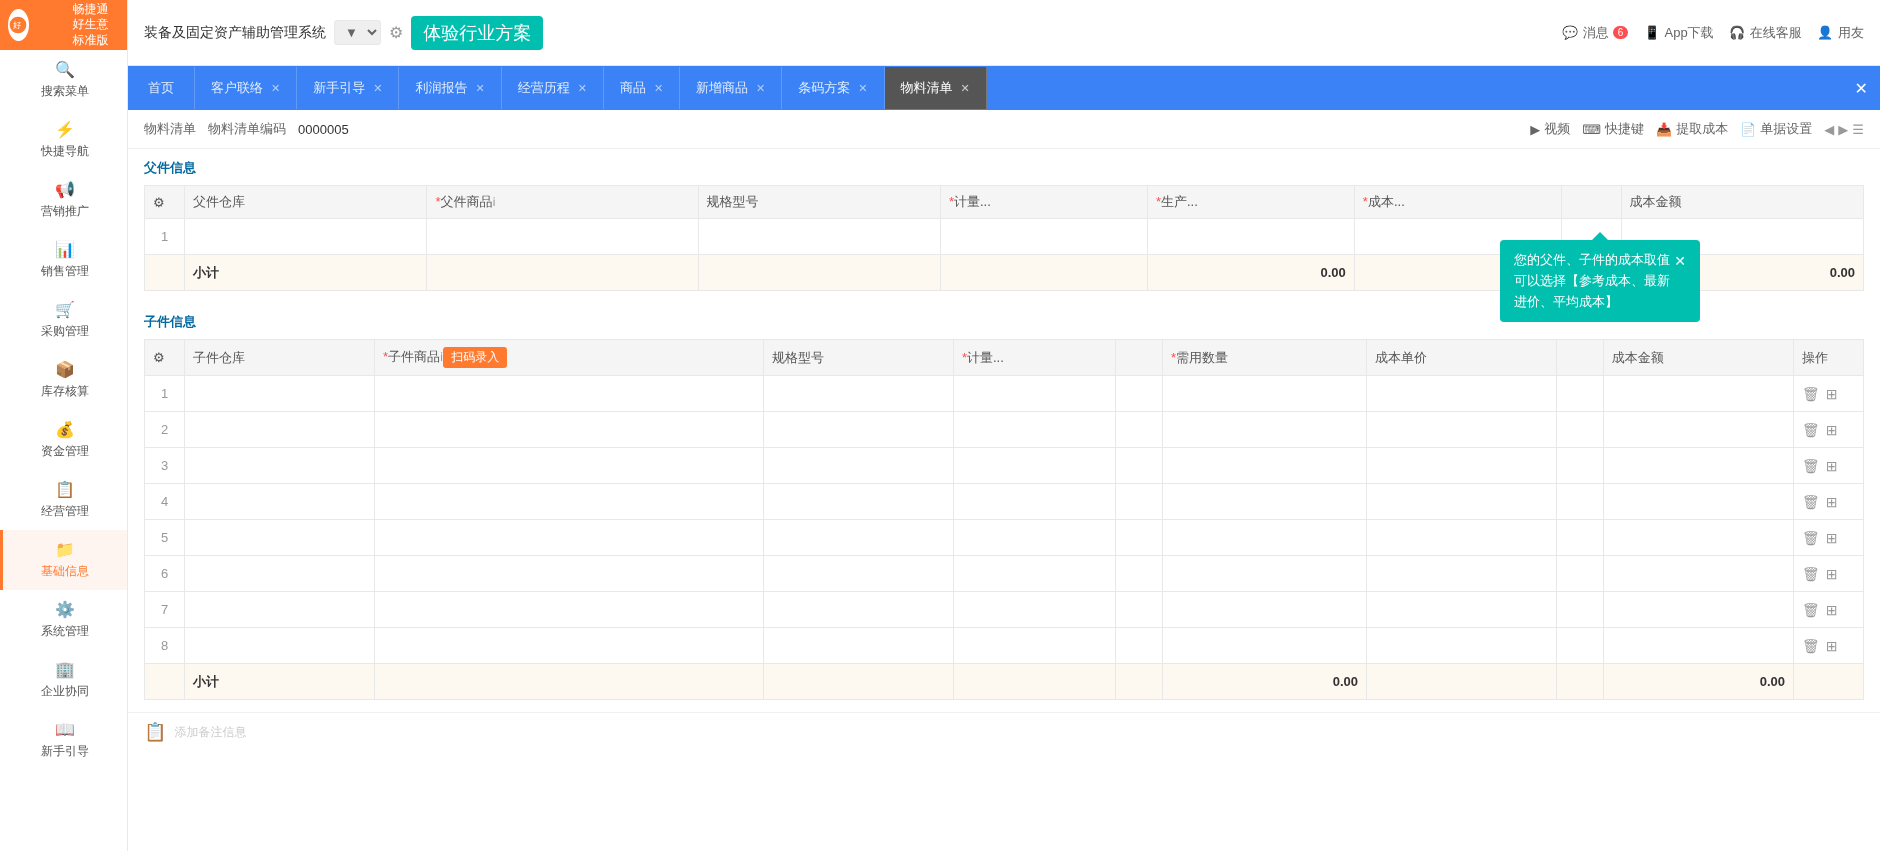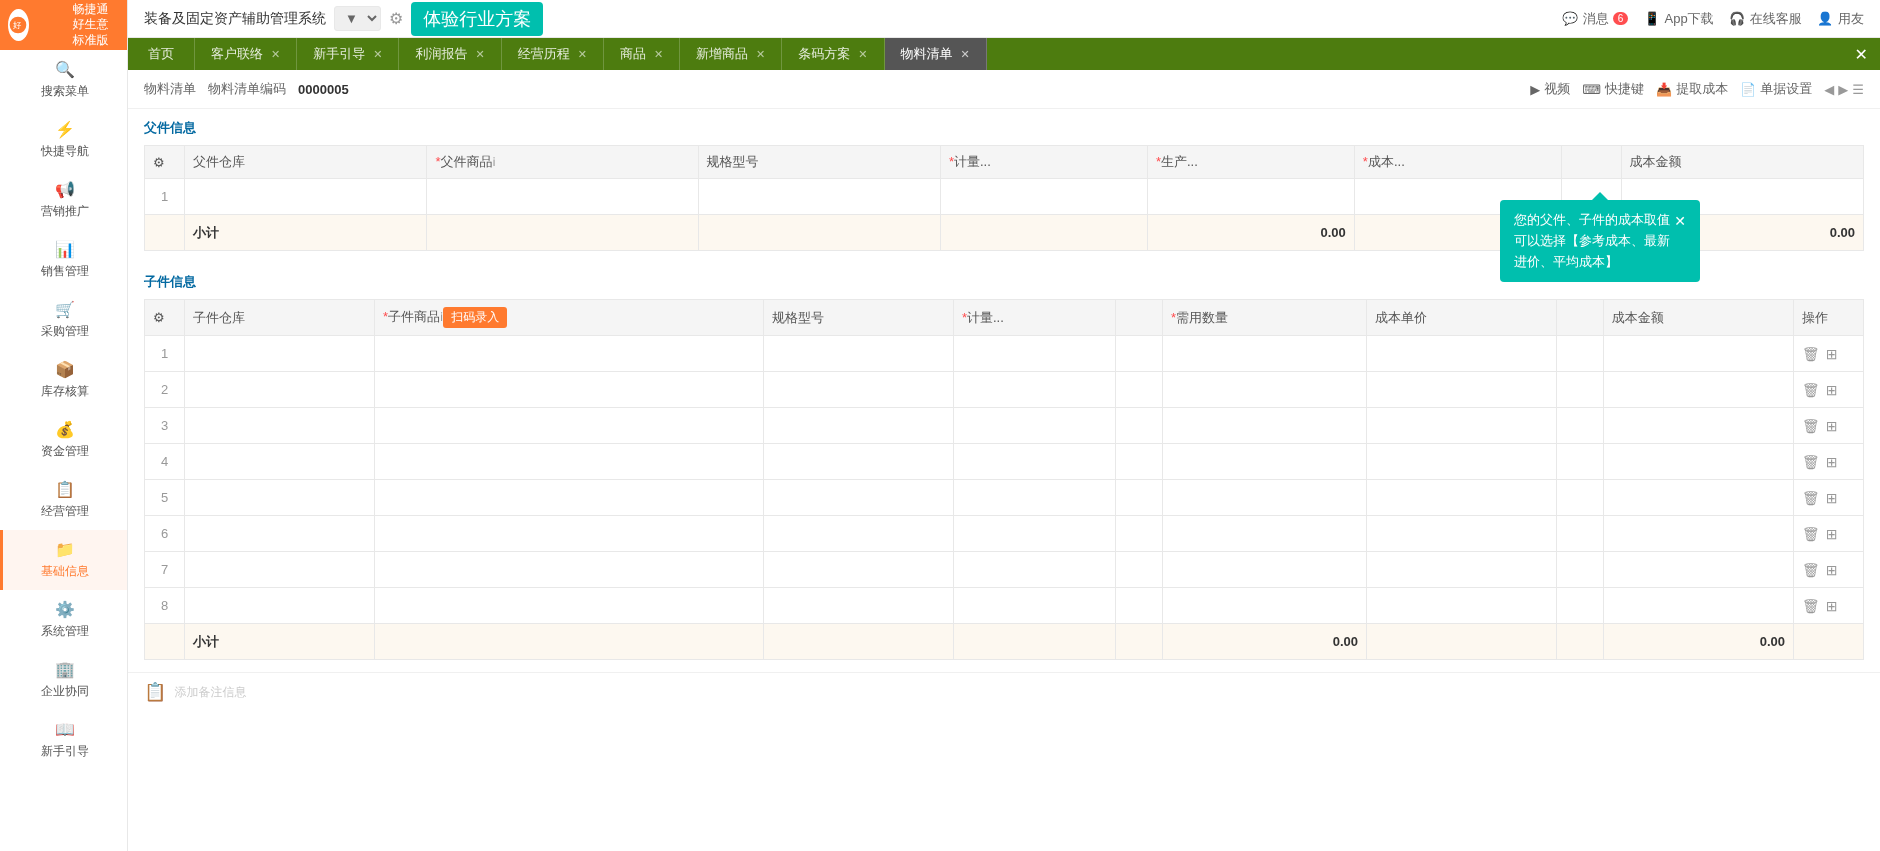--- a/index.html
+++ b/index.html
@@ -12,44 +12,44 @@
     .sidebar-logo-icon svg { width: 20px; height: 20px; }
     .sidebar-logo-text { font-size: 12px; font-weight: normal; line-height: 1.3; margin-left: 38px; }
     .sidebar-item { display: flex; flex-direction: column; align-items: center; padding: 10px 4px; cursor: pointer; color: #555; font-size: 12px; gap: 4px; border-left: 3px solid transparent; }
     .sidebar-item.active { color: #ff7a2f; background: #fff5f0; border-left: 3px solid #ff7a2f; }
     .sidebar-item .icon { font-size: 16px; }
 
     
     .main { flex: 1; display: flex; flex-direction: column; overflow: hidden; background: #f5f5f5; }
 
     
-    .top-header { background: #fff; height: 38px; display: flex; align-items: center; justify-content: space-between; padding: 0 16px; border-bottom: 1px solid #e8e8e8; flex-shrink: 0; }
+    .top-header { background: #fff; height: 66px; display: flex; align-items: center; justify-content: space-between; padding: 0 16px; border-bottom: 1px solid #e8e8e8; flex-shrink: 0; }
     .top-header-left { display: flex; align-items: center; gap: 8px; }
     .system-title { font-size: 14px; color: #333; }
     .top-header-right { display: flex; align-items: center; gap: 16px; font-size: 13px; color: #666; }
     .top-btn { background: #00bfae; color: #fff; border: none; padding: 5px 12px; border-radius: 4px; cursor: pointer; font-size: 18px; }
     .header-action { display: flex; align-items: center; gap: 4px; cursor: pointer; color: #666; }
     .badge { background: #ff4d4f; color: #fff; border-radius: 10px; padding: 1px 5px; font-size: 10px; }
 
     
-    .nav-tabs { background: #4d7c0f; height: 32px; display: flex; align-items: center; flex-shrink: 0; overflow-x: auto; }
+    .nav-tabs { background: #3b82f6; height: 44px; display: flex; align-items: center; flex-shrink: 0; overflow-x: auto; }
     .nav-tab { padding: 0 16px; height: 42px; display: flex; align-items: center; gap: 4px; color: rgba(255,255,255,0.85); cursor: pointer; font-size: 13px; white-space: nowrap; border-right: 1px solid rgba(255,255,255,0.2); }
     .nav-tab:first-child { padding: 0 20px; }
     .nav-tab.active { background: #555; color: #fff; }
     .nav-tab .close-icon { font-size: 11px; opacity: 0.7; margin-left: 4px; }
     .nav-close-all { margin-left: auto; padding: 0 12px; color: #fff; cursor: pointer; font-size: 16px; }
 
     
     .page-content { flex: 1; overflow-y: auto; background: #fff; }
 
     
     .page-toolbar { display: flex; align-items: center; justify-content: space-between; padding: 10px 16px; background: #fff; border-bottom: 1px solid #f0f0f0; flex-shrink: 0; }
     .breadcrumb { display: flex; align-items: center; gap: 12px; }
     .breadcrumb-item { font-size: 13px; color: #666; }
-    .breadcrumb-active { font-weight: bold; color: #333; }
+    .breadcrumb-active { font-weight: normal; color: #333; }
     .toolbar-actions { display: flex; align-items: center; gap: 12px; font-size: 13px; color: #666; }
     .toolbar-btn { display: flex; align-items: center; gap: 4px; cursor: pointer; }
 
     
     .section { padding: 0 16px 12px; }
     .section-title { font-size: 13px; font-weight: bold; color: #0369a1; padding: 10px 0 8px; }
 
     
     .data-table { width: 100%; border-collapse: collapse; font-size: 13px; }
     .data-table th { background: #f5f5f5; border: 1px solid #e8e8e8; padding: 7px 8px; text-align: left; font-weight: normal; color: #555; white-space: nowrap; }

